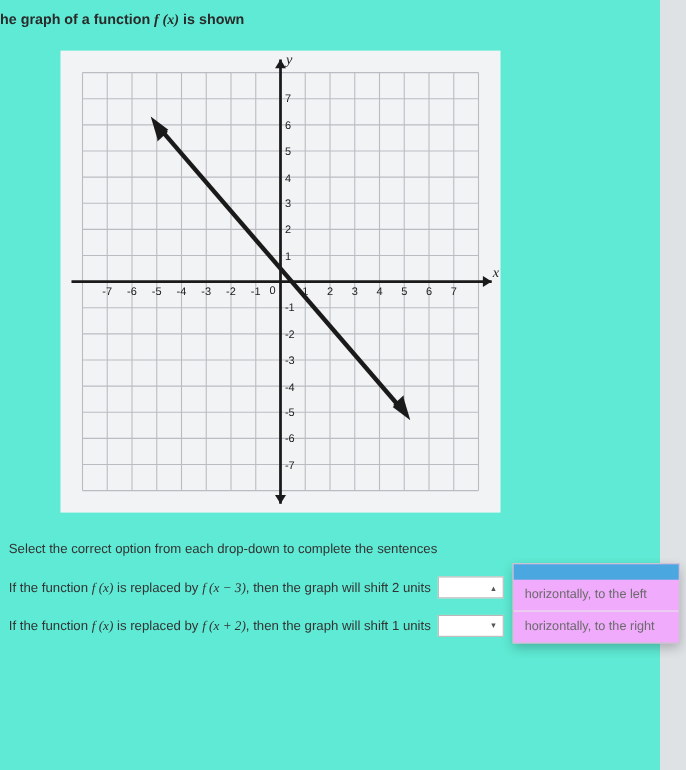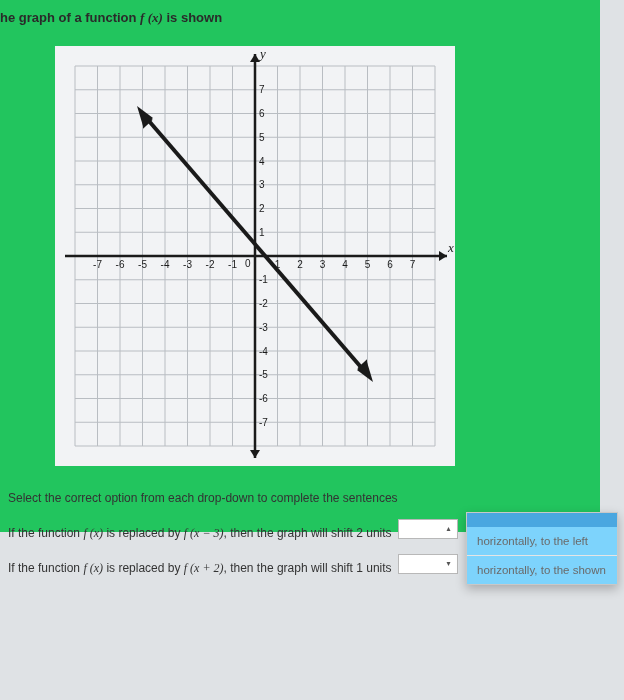--- a/index.html
+++ b/index.html
@@ -10,22 +10,22 @@
     background: #dfe2e5;
     font-family: Arial, sans-serif;
     position: relative;
     overflow: hidden;
   }
   .page {
     position: absolute;
     left: 0;
     top: 0;
     width: 600px;
-    height: 532px;
-    background: #22c55e;
+    height: 700px;
+    background: #5eead4;
     padding: 10px 10px 10px 0;
     box-sizing: border-box;
   }
   .title {
     font-size: 13px;
     font-weight: bold;
     color: #2a2a2a;
     margin: 0 0 20px 0;
   }
   .fn { font-style: italic; font-family: 'Times New Roman', serif; }
@@ -37,20 +37,21 @@
     background: #f2f3f5;
   }
   .text-block {
     margin: 14px 0 0 8px;
     font-size: 12px;
     color: #333;
     line-height: 2.4;
   }
   .row {
     display: flex;
+    align-items: center;
     gap: 6px;
     margin-bottom: 6px;
   }
   .dd {
     display: inline-flex;
     align-items: center;
     justify-content: space-between;
     width: 60px;
     height: 20px;
     background: #fff;
@@ -62,21 +63,21 @@
   }
   .dd .caret {
     font-size: 8px;
     color: #555;
   }
   .tooltip {
     position: absolute;
     right: 6px;
     top: 512px;
     width: 150px;
-    background: #7dd3fc;
+    background: #f0abfc;
     border: 1px solid #c8c8c8;
     box-shadow: 0 4px 10px rgba(0,0,0,.25);
     font-size: 11.5px;
     color: #6a6a6a;
     z-index: 10;
   }
   .tooltip .bar {
     height: 14px;
     background: #4aa7e0;
   }
@@ -216,14 +217,14 @@
           <span class="caret">▾</span>
       </span>
     </div>
   </div>
 
 </div>
 
 <div class="tooltip">
   <div class="bar"></div>
   <div class="opt">horizontally, to the left</div>
-  <div class="opt">horizontally, to the shown</div>
+  <div class="opt">horizontally, to the right</div>
 </div>
 
 </body></html>

